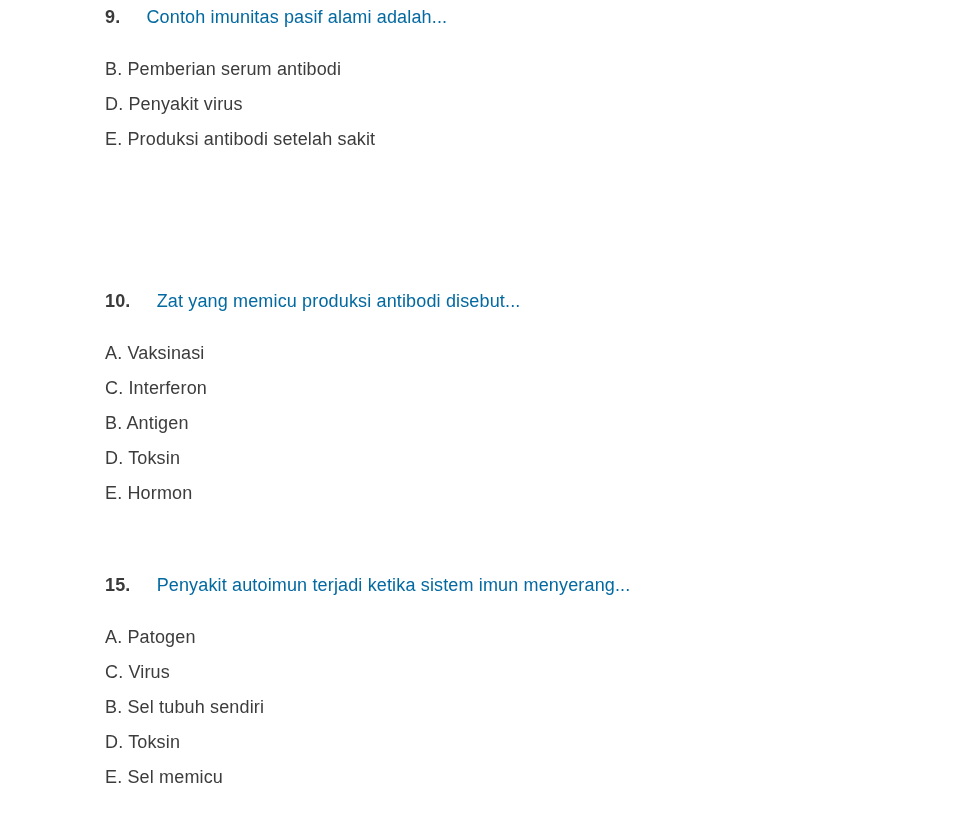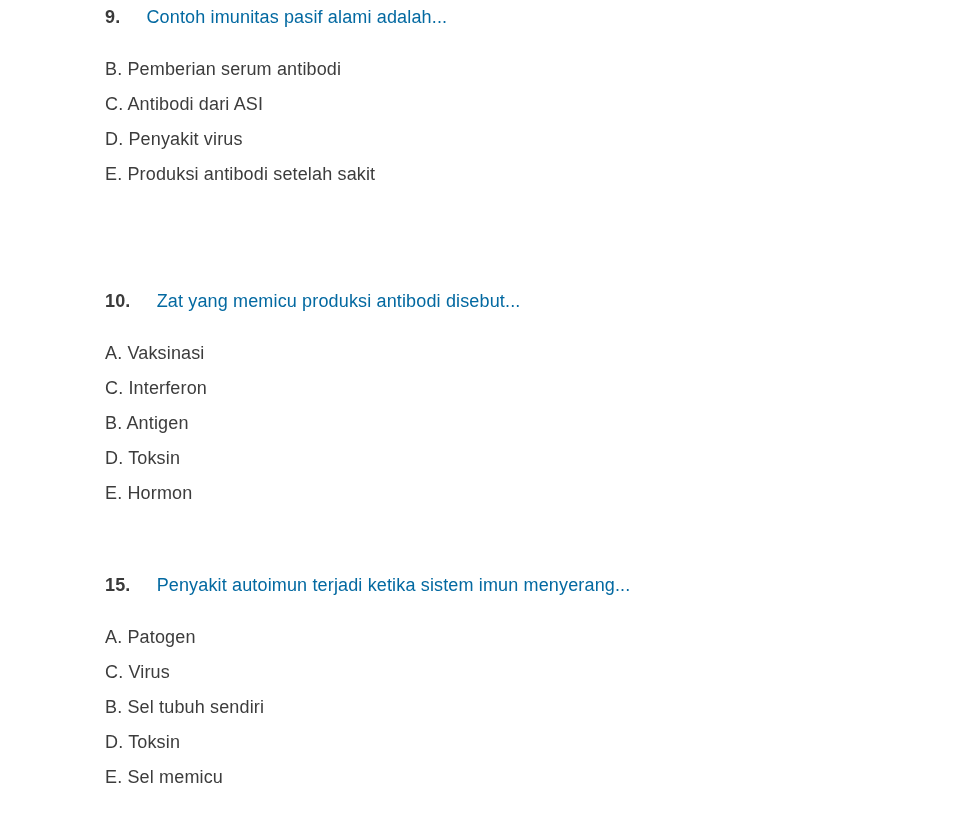--- a/index.html
+++ b/index.html
@@ -55,21 +55,20 @@
 </head>
 <body>
 
 <section class="question" style="top:5px;">
   <p class="q-stem">
     <span class="q-num">9.</span>
     <span class="q-text">Contoh imunitas pasif alami adalah...</span>
   </p>
   <ul class="options">
     <li class="option">B. Pemberian serum antibodi</li>
-    <li class="option">C. Antibodi dari ASI</li>
     <li class="option">D. Penyakit virus</li>
     <li class="option">E. Produksi antibodi setelah sakit</li>
   </ul>
 </section>
 
 <section class="question" style="top:289px;">
   <p class="q-stem">
     <span class="q-num">10.</span>
     <span class="q-text">Zat yang memicu produksi antibodi disebut...</span>
   </p>

